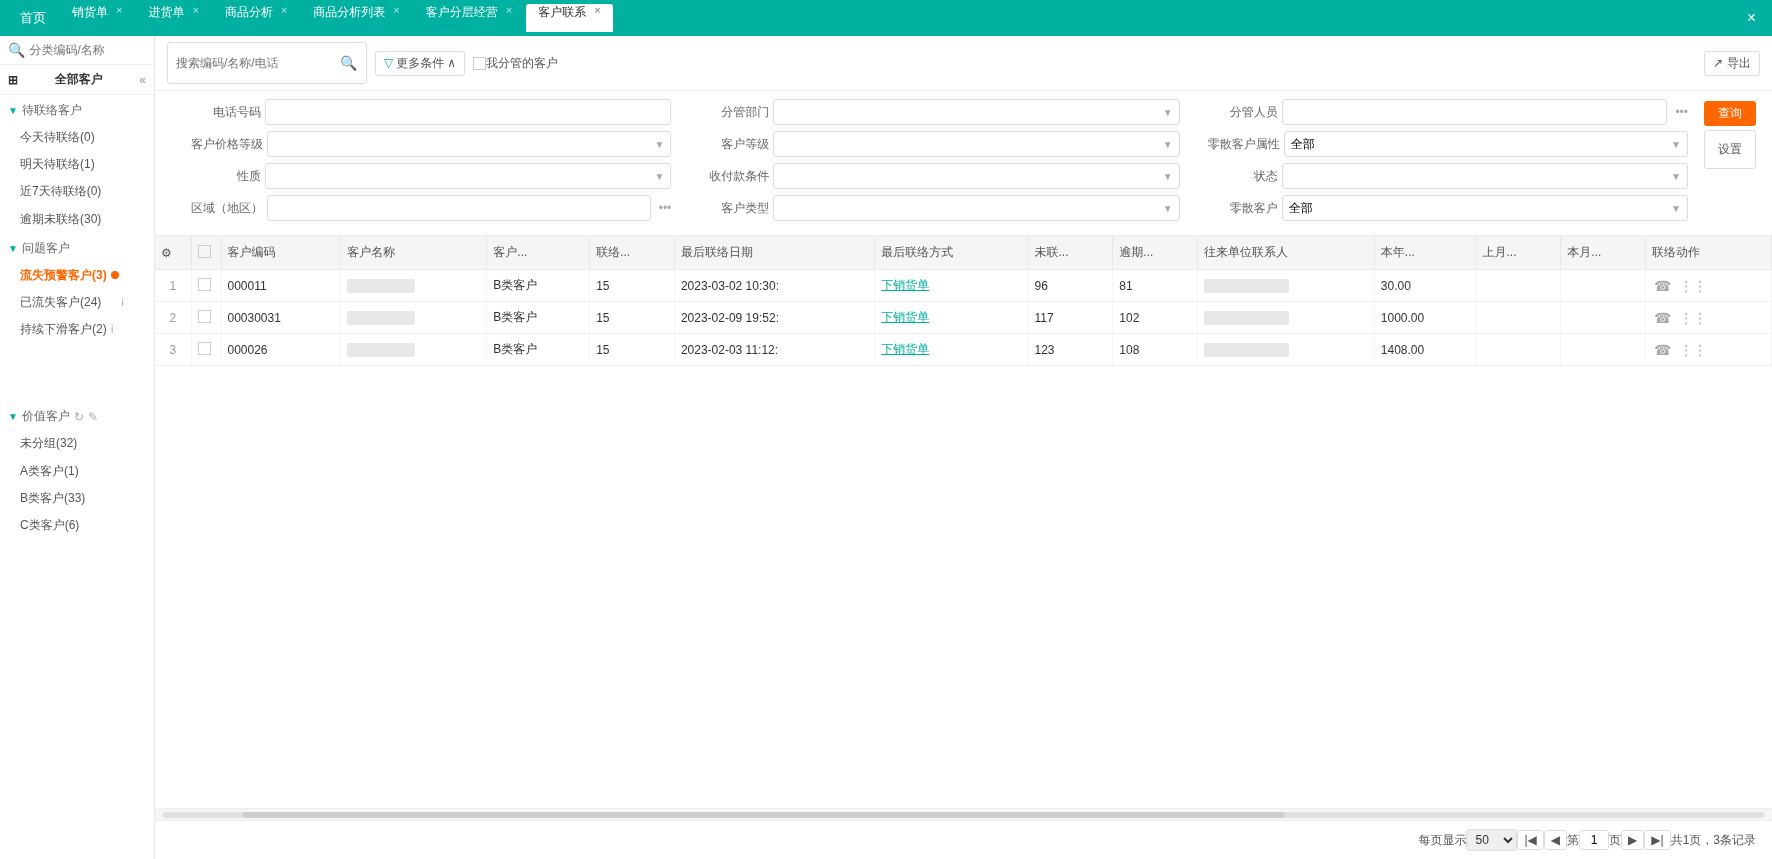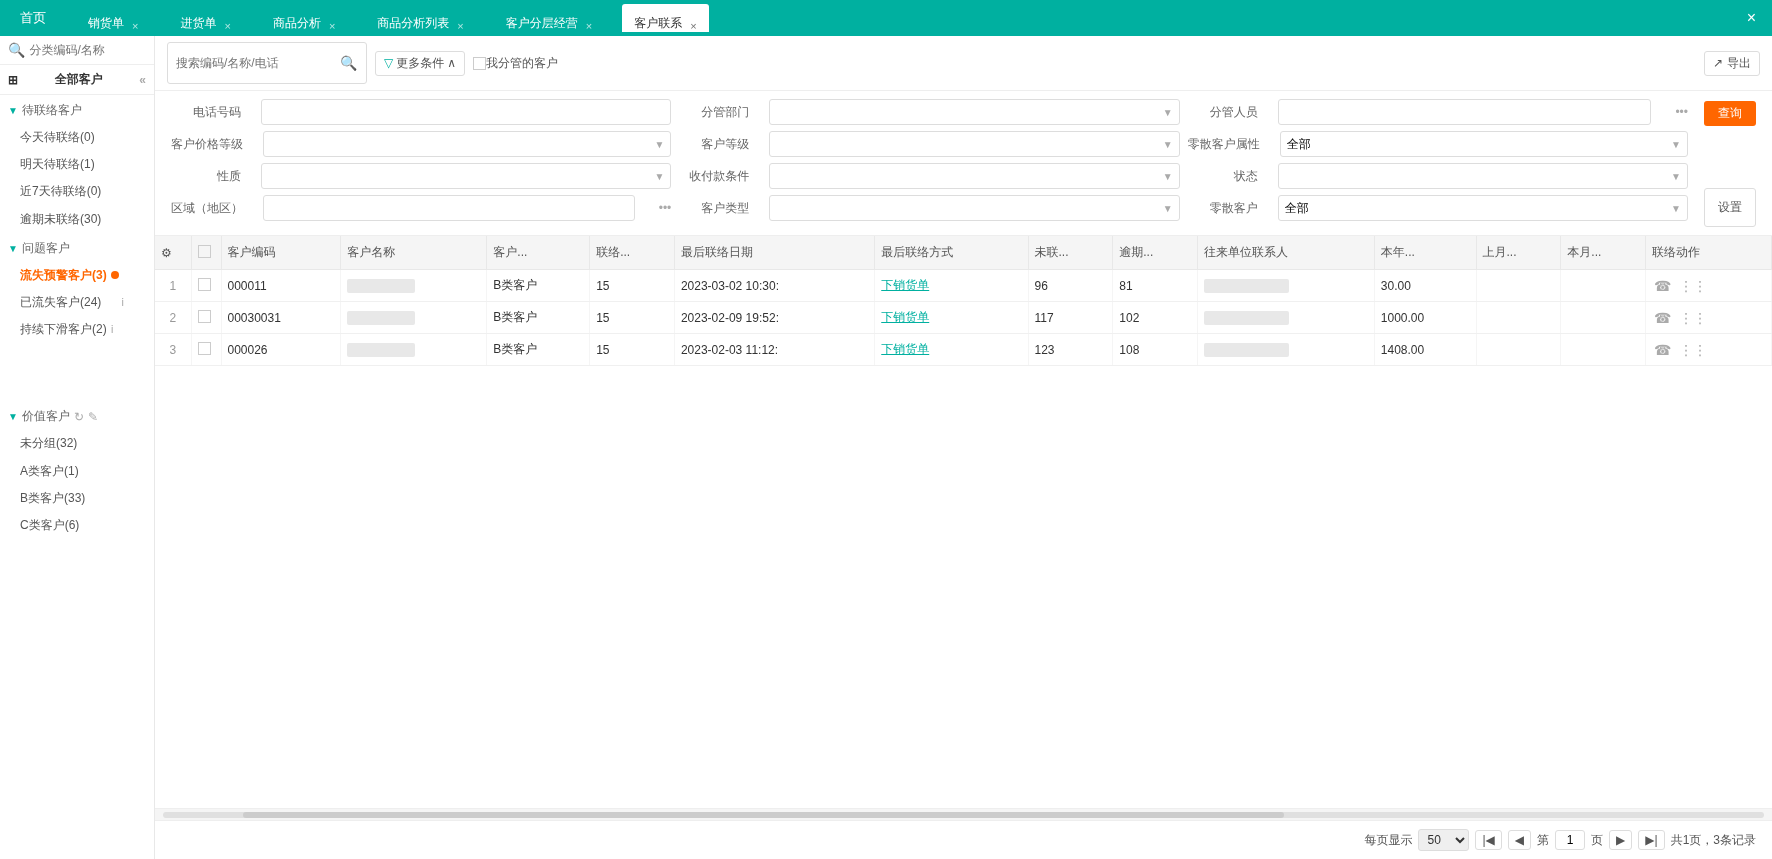--- a/index.html
+++ b/index.html
@@ -1,24 +1,24 @@
 <!DOCTYPE html>
 <html><head>
   <meta charset="utf-8">
   <style>
     * { box-sizing: border-box; margin: 0; padding: 0; font-family: 'Microsoft YaHei', Arial, sans-serif; font-size: 12px; }
     body { background: #f5f5f5; overflow: hidden; }
 
     
     .top-nav {
       display: flex; align-items: center; background: #00b0a0; height: 36px;
-      padding: 0 8px; gap: 18px;
+      padding: 0 8px; gap: 2px;
     }
     .nav-tab {
-      display: flex; align-items: flex-end; padding: 0 12px; height: 28px;
+      display: flex; align-items: flex-start; padding: 0 12px; height: 28px;
       color: #fff; cursor: pointer; border-radius: 3px 3px 0 0;
       white-space: nowrap; font-size: 13px; gap: 4px;
     }
     .nav-tab.active { background: #fff; color: #333; }
     .nav-tab .close-x { font-size: 11px; opacity: 0.7; margin-left: 4px; }
     .nav-home { color: #fff; padding: 0 12px; font-size: 13px; cursor: pointer; }
     .spacer { flex: 1; }
     .win-close { color: #fff; font-size: 16px; cursor: pointer; padding: 0 8px; }
 
     
@@ -87,21 +87,21 @@
       color: #555; cursor: pointer; padding: 3px 8px; border: 1px solid #ddd;
       border-radius: 3px;
     }
 
     
     .filter-panel {
       background: #fff; border-bottom: 1px solid #eee; padding: 8px 16px;
     }
     .filter-row { display: flex; align-items: center; margin-bottom: 6px; gap: 8px; }
     .filter-field {
-      display: flex; align-items: center; flex: 1; gap: 20px; min-width: 0;
+      display: flex; align-items: center; flex: 1; gap: 4px; min-width: 0; margin-left: 20px;
     }
     .filter-label { color: #666; white-space: nowrap; min-width: 70px; text-align: right; }
     .filter-input {
       flex: 1; border: 1px solid #ddd; border-radius: 3px; height: 26px;
       padding: 0 6px; outline: none; font-size: 12px;
     }
     .filter-select {
       flex: 1; border: 1px solid #ddd; border-radius: 3px; height: 26px;
       padding: 0 6px; background: #fff; display: flex; align-items: center;
       justify-content: space-between; cursor: pointer;
@@ -135,21 +135,21 @@
     }
     .link-text { color: #00b0a0; text-decoration: underline; cursor: pointer; }
     .blurred { background: #e8e8e8; border-radius: 2px; color: transparent; user-select: none; }
     .row-num { color: #999; text-align: center; }
     .icon-btn { color: #aaa; cursor: pointer; margin: 0 2px; font-size: 14px; }
 
     
     .pagination {
       display: flex; align-items: center; justify-content: flex-end;
       padding: 8px 16px; background: #fff; border-top: 1px solid #eee;
-      gap: 6px; color: #555;
+      color: #555;
     }
     .page-select {
       border: 1px solid #ddd; border-radius: 3px; padding: 2px 4px;
       font-size: 12px; color: #333;
     }
     .page-btn {
       border: 1px solid #ddd; background: #fff; cursor: pointer;
       padding: 2px 6px; border-radius: 3px; color: #555; font-size: 12px;
     }
     .page-btn:disabled { color: #ccc; cursor: default; }
@@ -375,21 +375,21 @@
             <div class="filter-field">
               <span class="filter-label">零散客户</span>
               <div class="filter-select" style="flex:2;">
                 <span>全部</span>
                 <span class="caret">▼</span>
               </div>
             </div>
           </div>
         </div>
 
-        <div class="filter-actions" style="justify-content:space-between;padding-top:2px;">
+        <div class="filter-actions" style="justify-content:flex-start;padding-top:2px;">
           <button class="btn-query">查询</button>
           <button class="btn-setting">设置</button>
         </div>
       </div>
     </div>
 
     <div class="table-area">
       <table>
         <thead>
           <tr>

